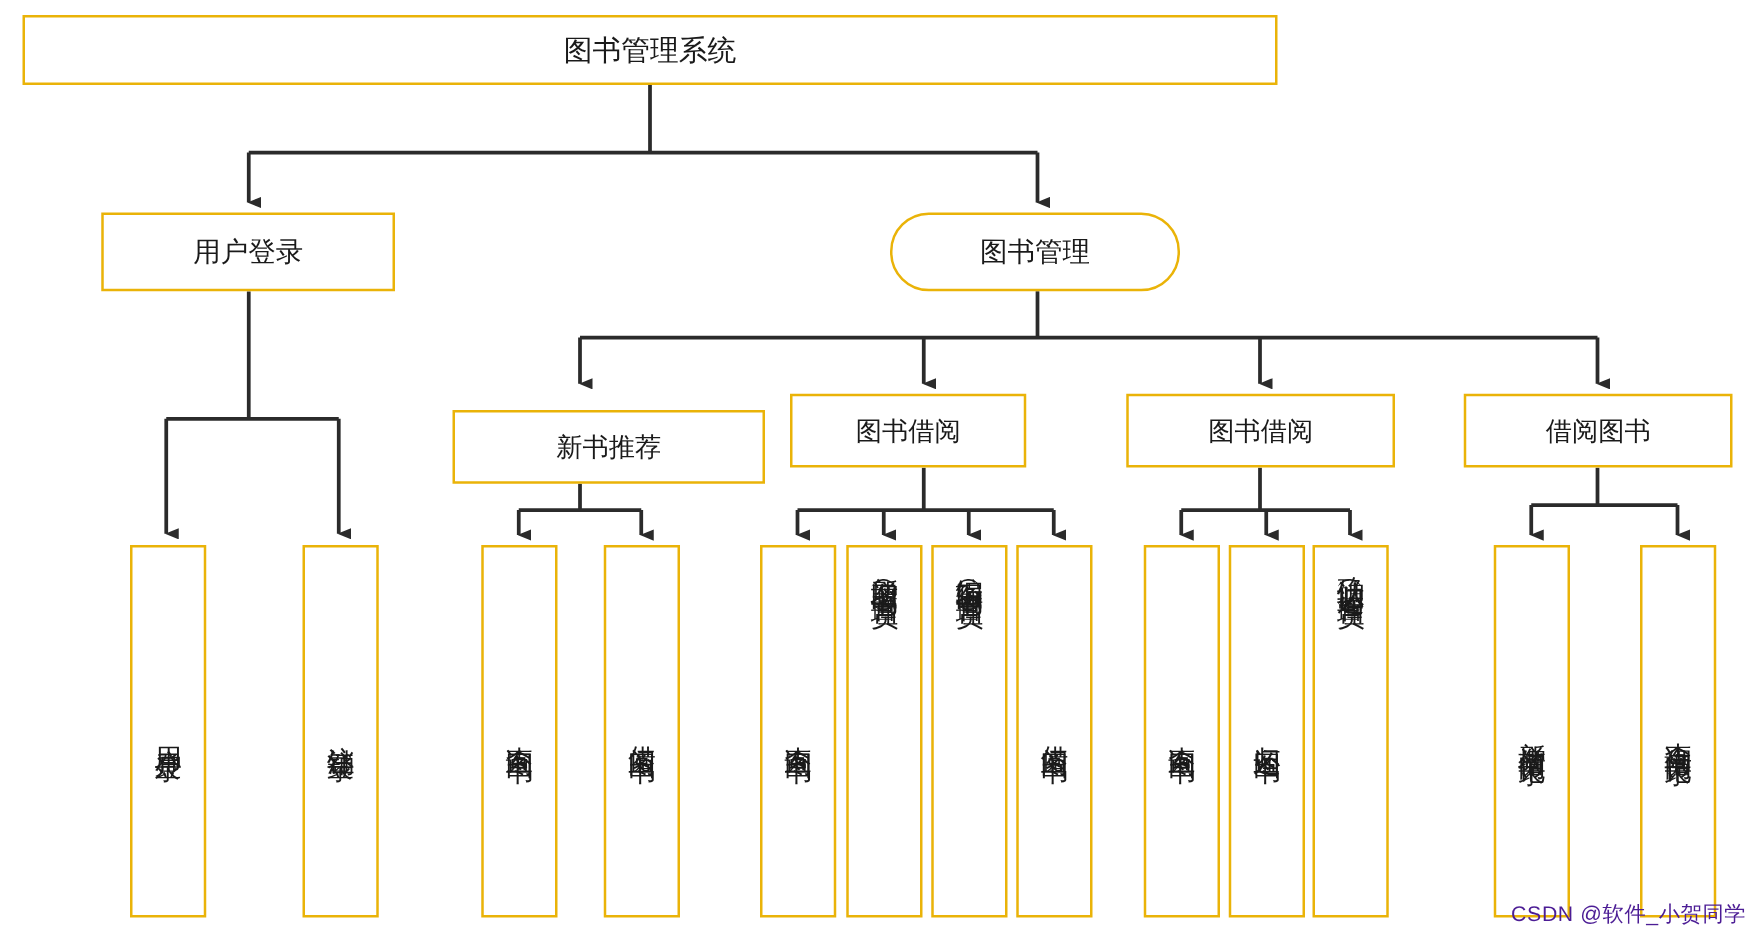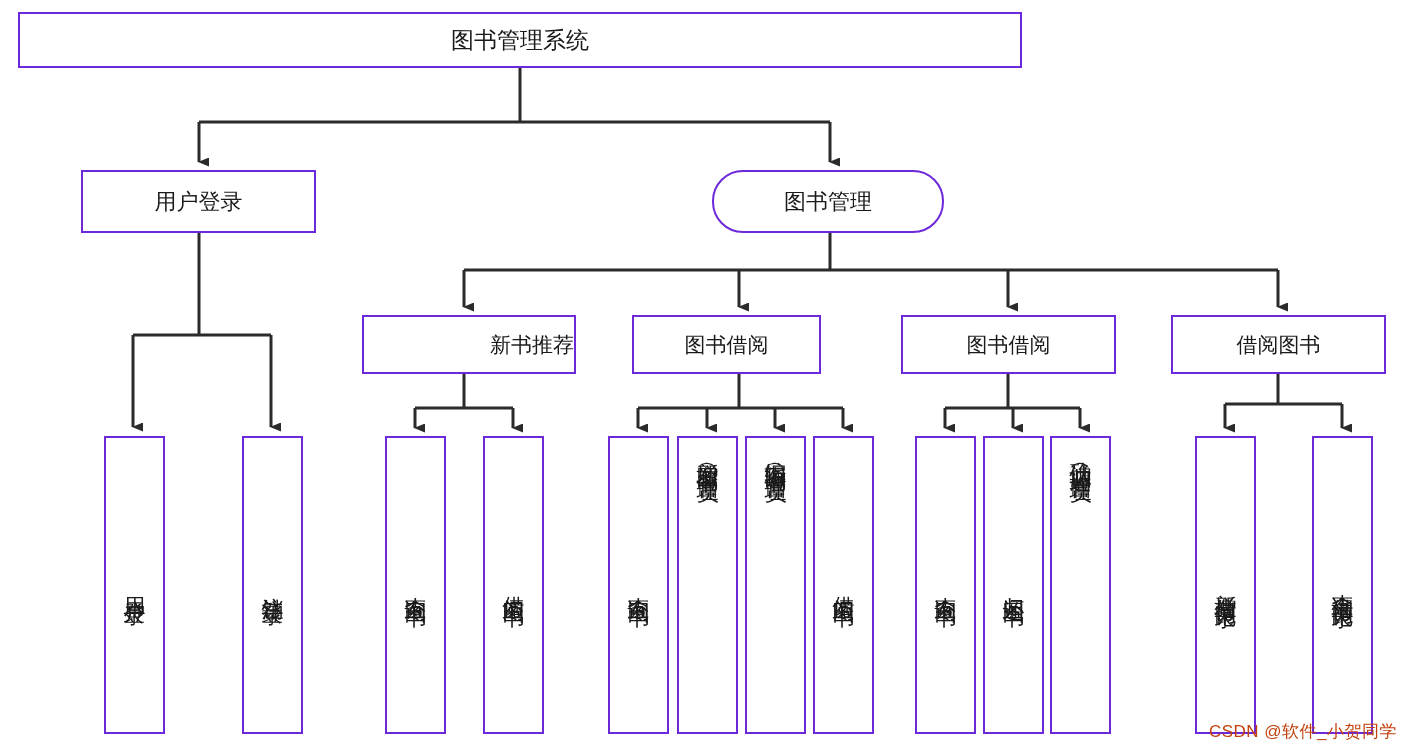--- a/index.html
+++ b/index.html
@@ -20,21 +20,21 @@
   #wires {
     position: absolute;
     left: 0;
     top: 0;
     width: 1405px;
     height: 747px;
   }
   .node {
     position: absolute;
     box-sizing: border-box;
-    border: 2px solid #6d28d9;
+    border: 2px solid #eab308;
     background: #ffffff;
     display: flex;
     align-items: center;
     justify-content: center;
     color: #1a1a1a;
   }
   .node.root {
     font-size: 23px;
   }
   .node.level1 {
@@ -59,21 +59,21 @@
   }
   .node-label {
     display: block;
     white-space: nowrap;
   }
   #watermark {
     position: absolute;
     right: 8px;
     bottom: 4px;
     font-size: 17px;
-    color: #c2410c;
+    color: #4c1d95;
     white-space: nowrap;
     letter-spacing: 0.5px;
   }
 </style>
 </head>
 <body>
 
 <div id="canvas">
 
   <svg id="wires" viewBox="0 0 1405 747" xmlns="http://www.w3.org/2000/svg">
@@ -133,21 +133,21 @@
     <span class="node-label">图书管理系统</span>
   </div>
 
   <div class="node level1" style="left:81px; top:170px; width:235px; height:63px;">
     <span class="node-label">用户登录</span>
   </div>
   <div class="node level1" style="left:712px; top:170px; width:232px; height:63px;border-radius:31px;">
     <span class="node-label">图书管理</span>
   </div>
 
-  <div class="node level2" style="left:362px; top:315px; width:214px; height:59px;justify-content:flex-end;">
+  <div class="node level2" style="left:362px; top:328px; width:250px; height:59px;">
     <span class="node-label">新书推荐</span>
   </div>
   <div class="node level2" style="left:632px; top:315px; width:189px; height:59px;">
     <span class="node-label">图书借阅</span>
   </div>
   <div class="node level2" style="left:901px; top:315px; width:215px; height:59px;">
     <span class="node-label">图书借阅</span>
   </div>
   <div class="node level2" style="left:1171px; top:315px; width:215px; height:59px;">
     <span class="node-label">借阅图书</span>

